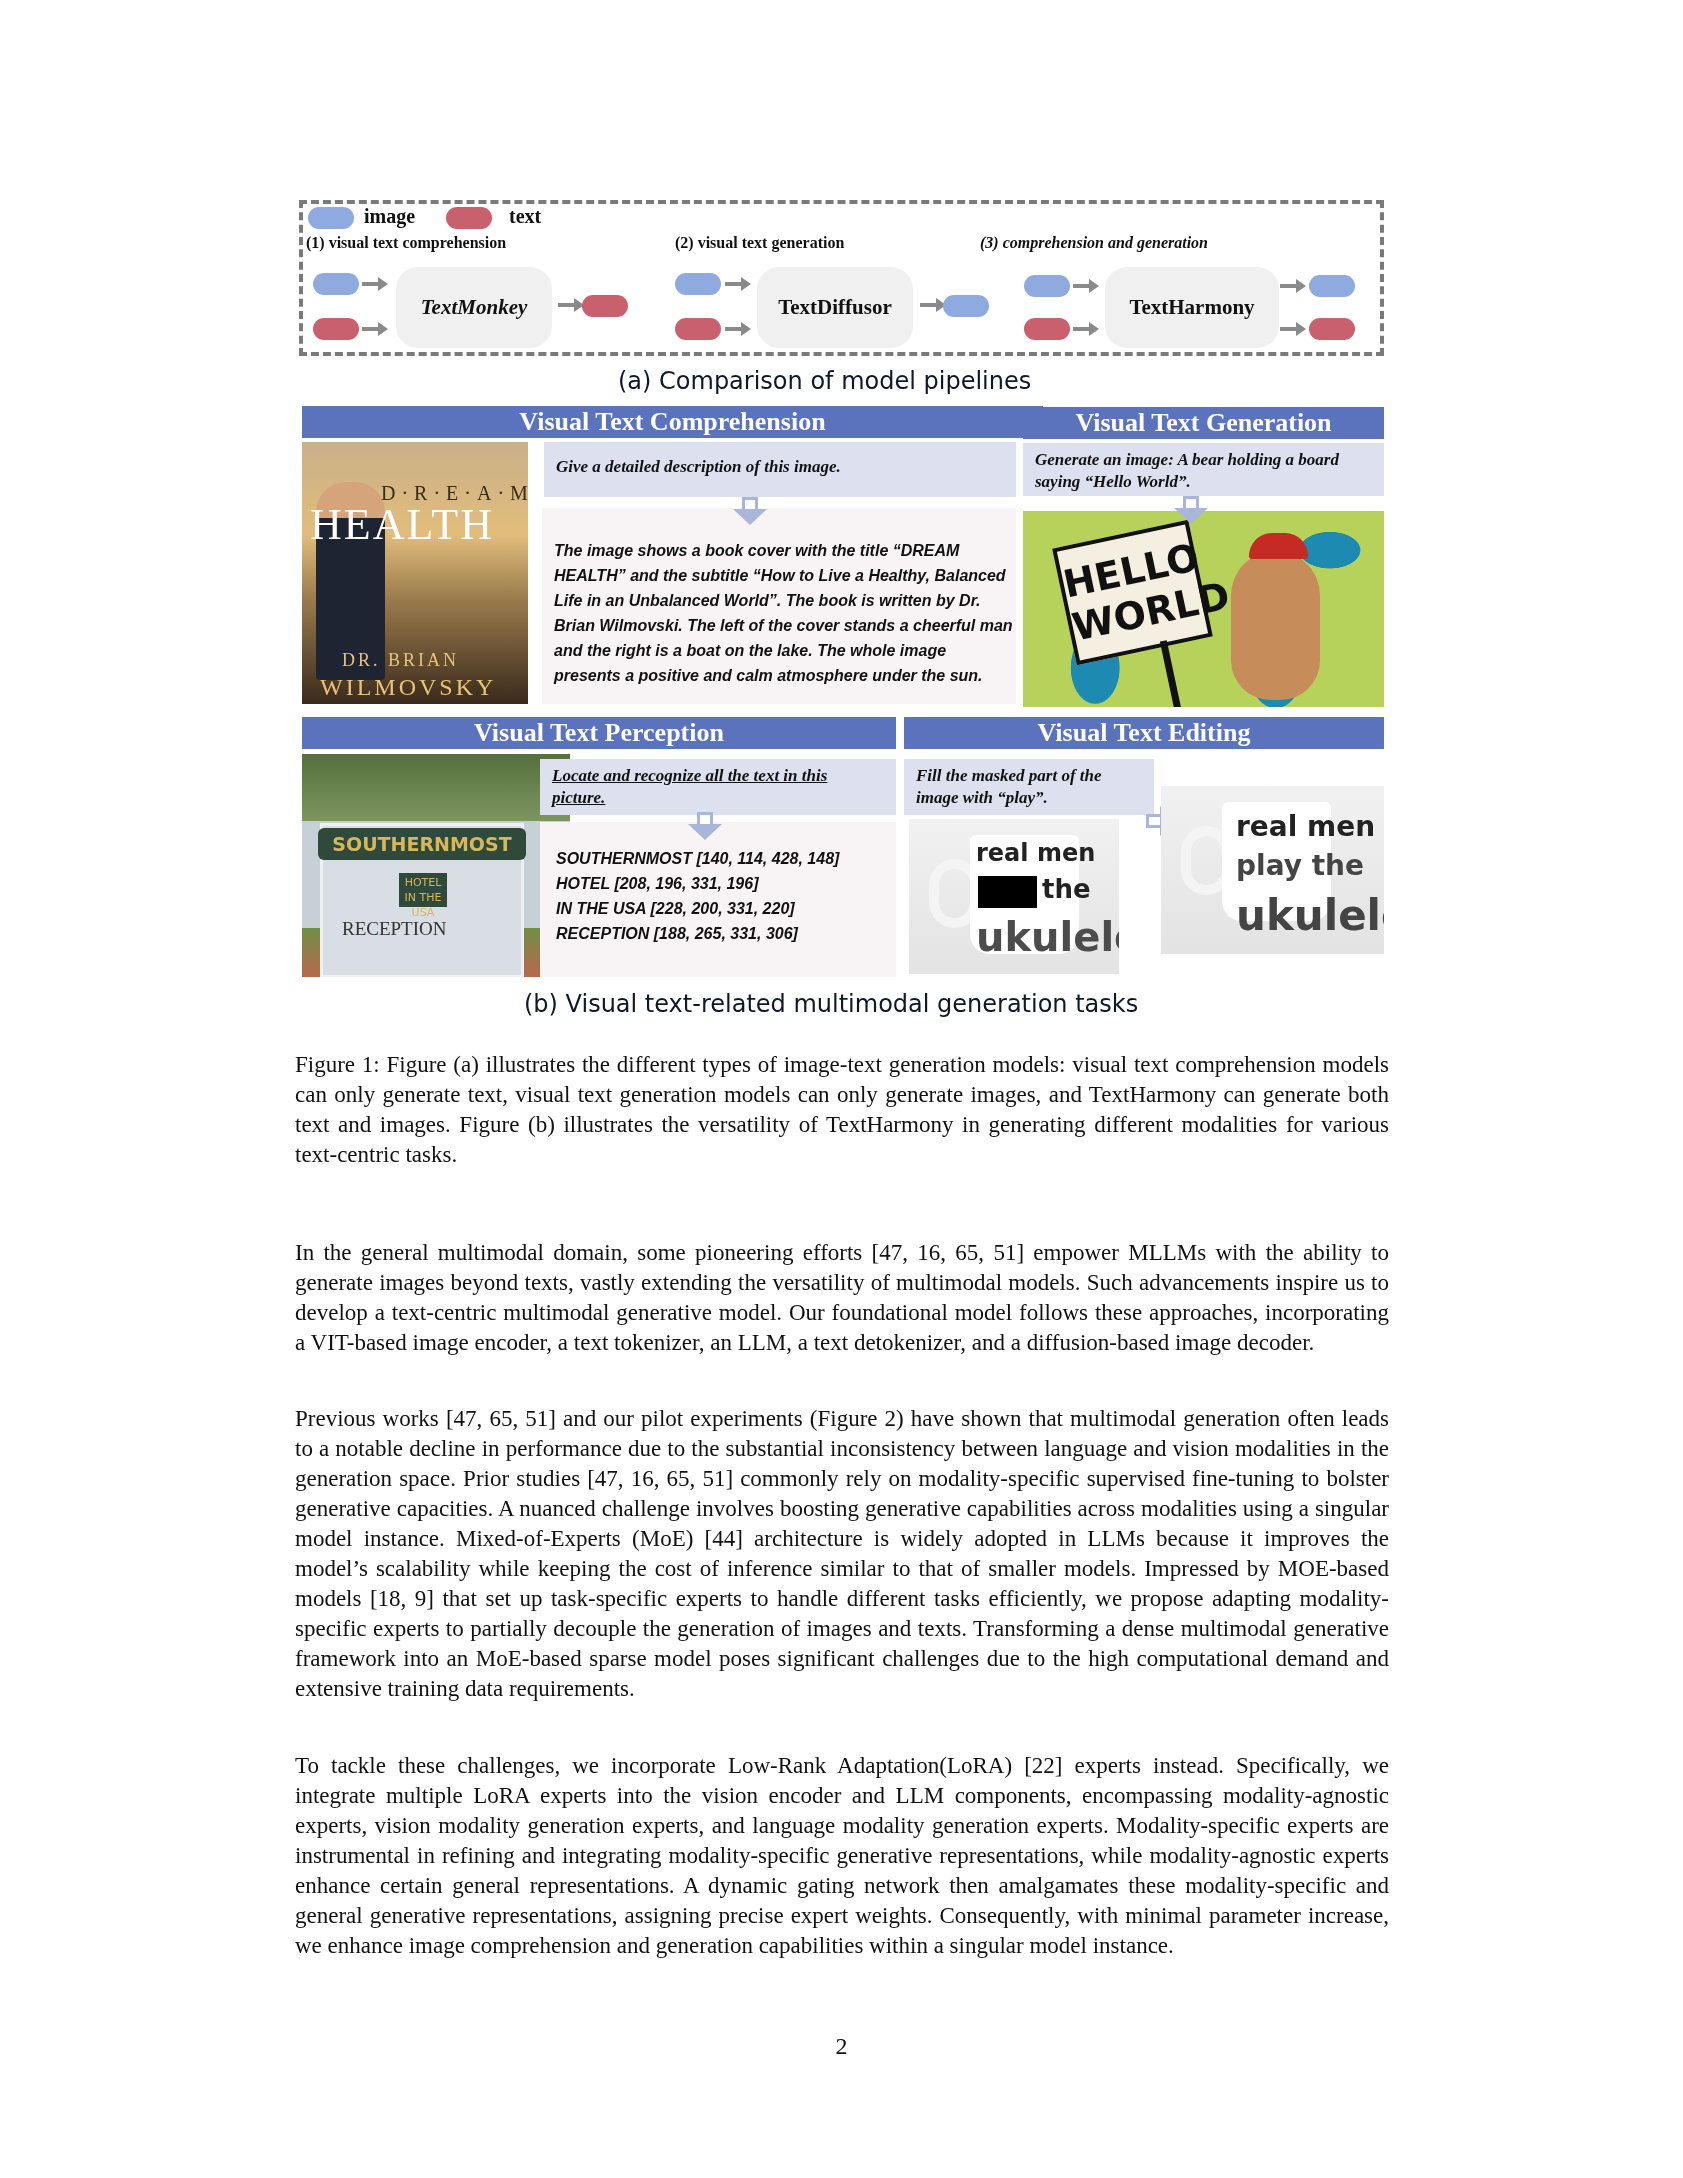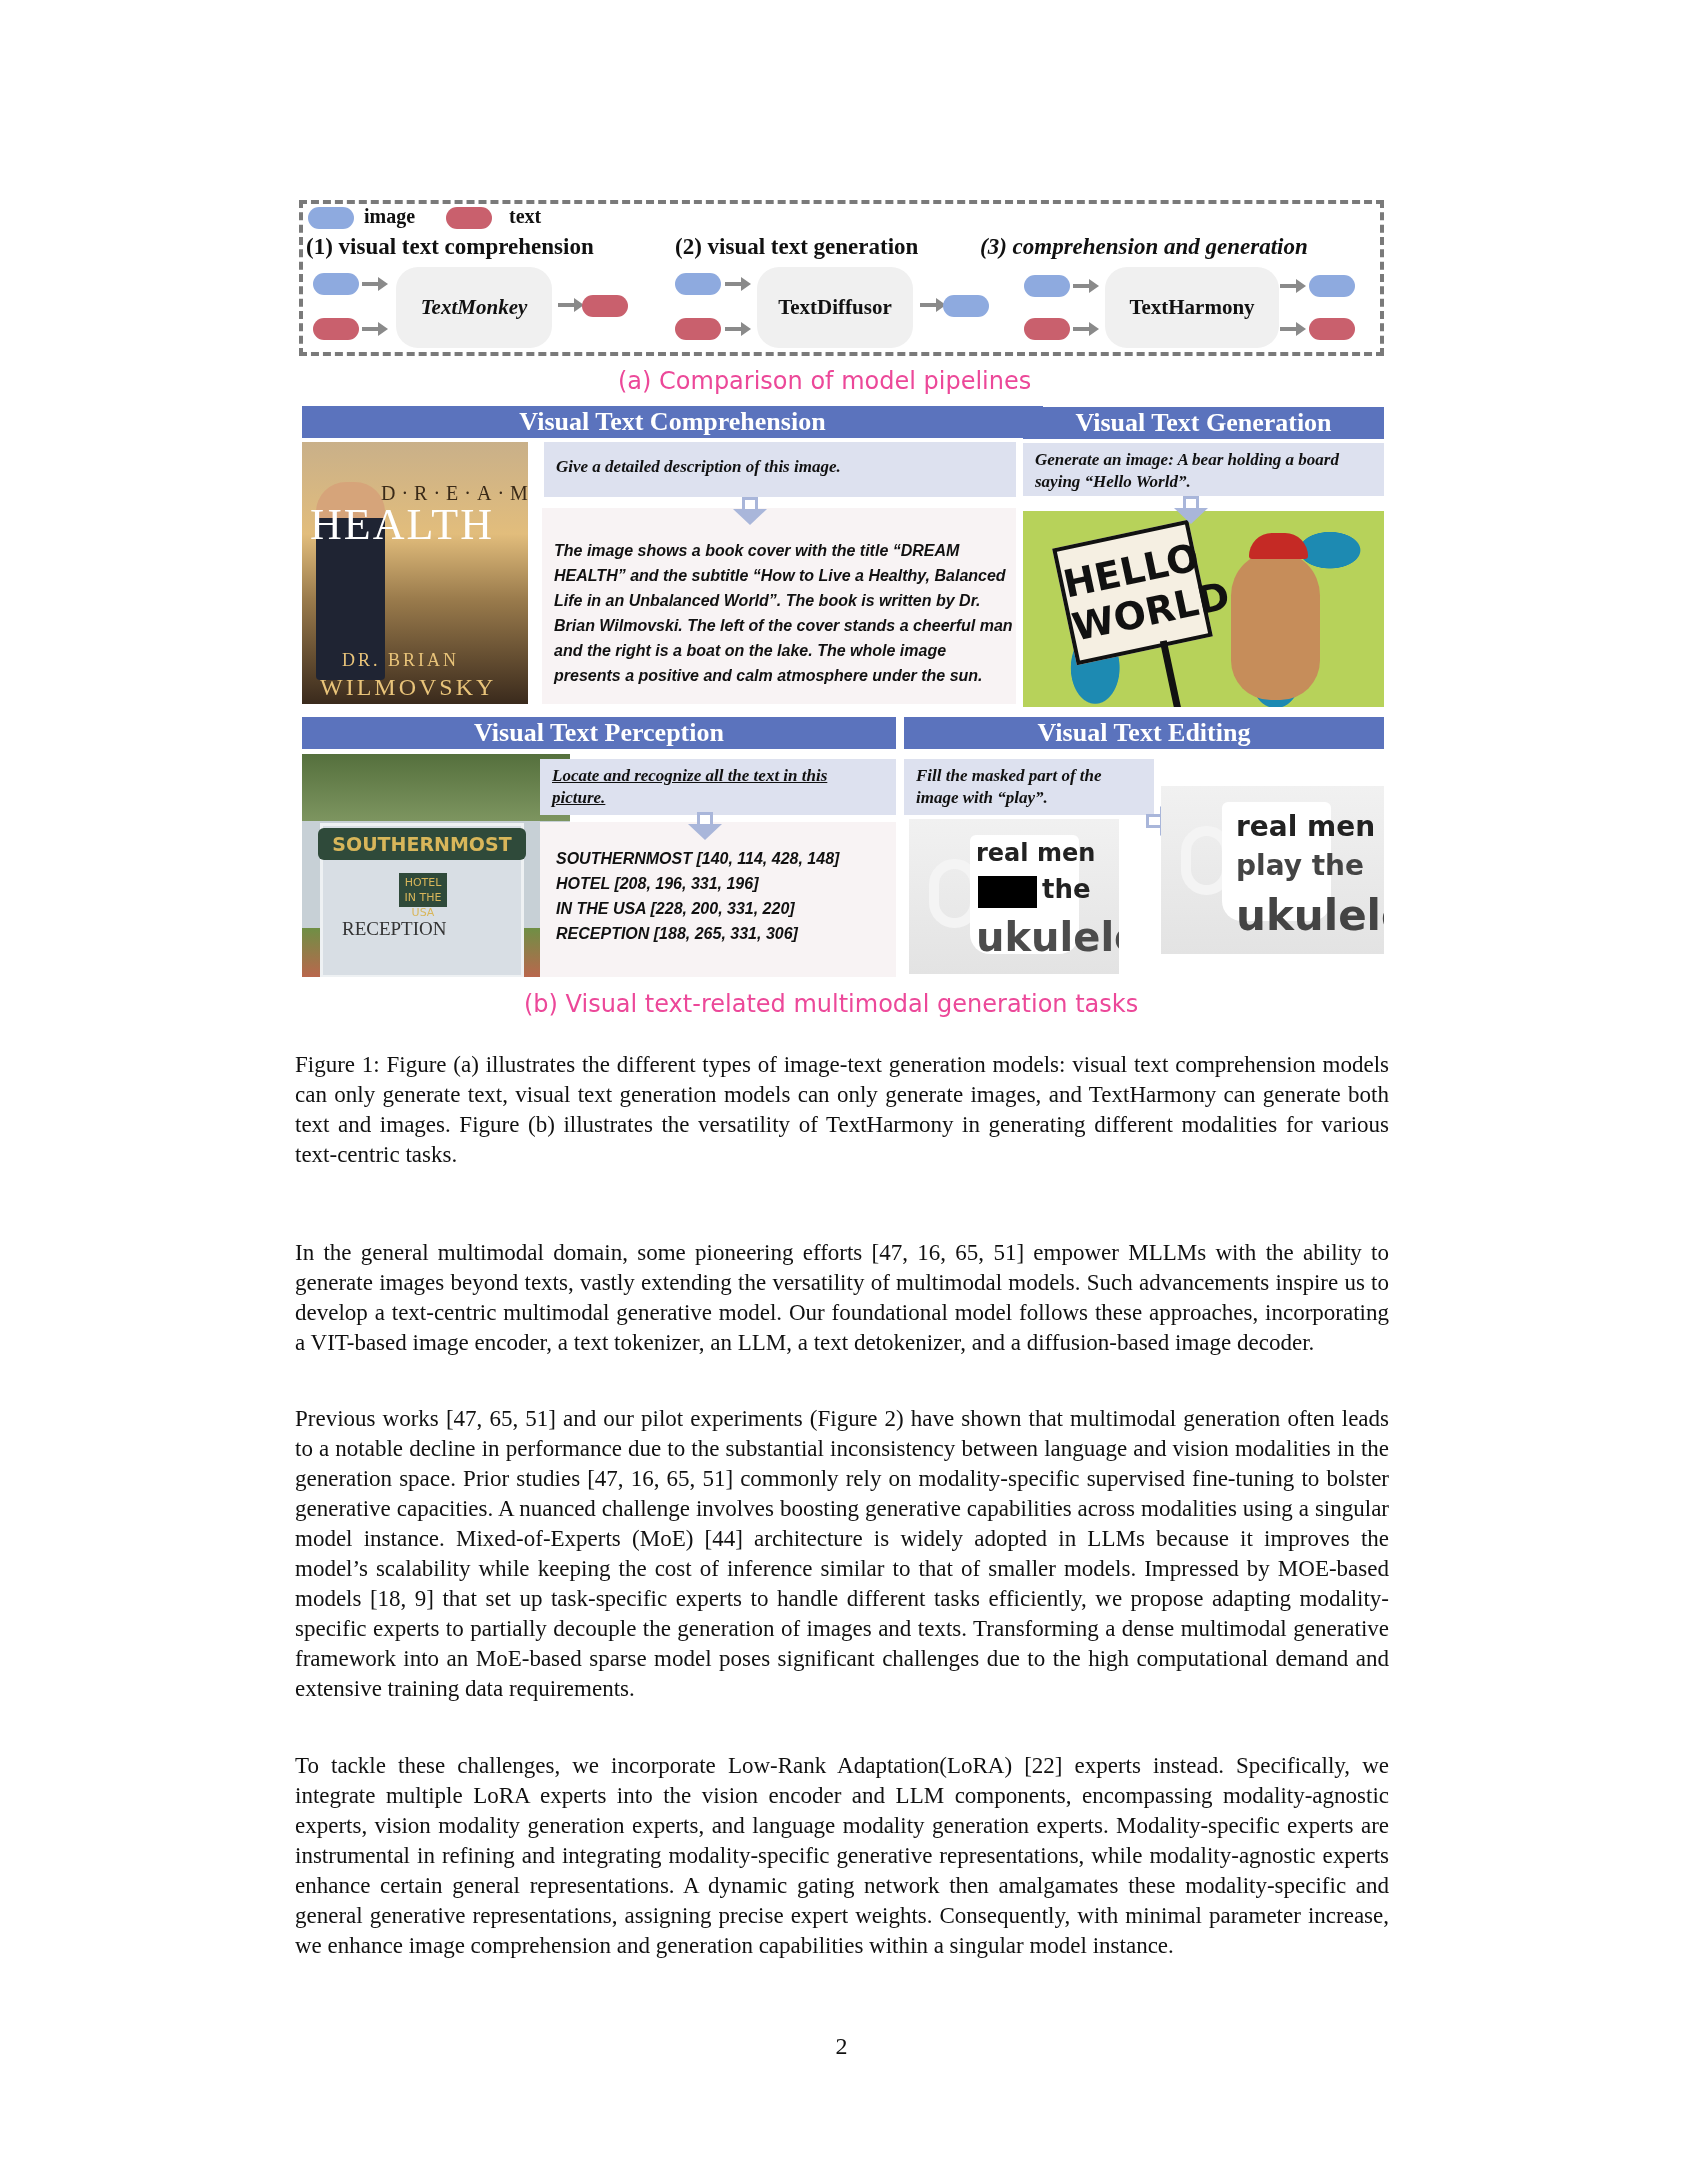--- a/index.html
+++ b/index.html
@@ -7,30 +7,30 @@
          font-family: "Liberation Serif", serif; color: #111; }
   .abs { position: absolute; }
 
   
   #pipeline-box { left: 299px; top: 200px; width: 1085px; height: 156px;
     border: 4px dashed #7a7a7a; box-sizing: border-box; }
   .pill { position: absolute; width: 46px; height: 22px; border-radius: 11px; }
   .pill.img { background: #8eaadf; }
   .pill.txt { background: #c9606d; }
   .legend-label { position: absolute; font-weight: bold; font-size: 20px; top: 205px; }
-  .pipe-title { position: absolute; font-weight: bold; font-size: 23px; top: 234px; white-space: nowrap; }
+  .pipe-title { position: absolute; font-weight: bold; font-size: 16px; top: 234px; white-space: nowrap; }
   .model-box { position: absolute; background: #f0f0f0; border-radius: 22px;
     width: 156px; height: 81px; display: flex; align-items: center; justify-content: center;
     font-weight: bold; font-size: 21px; top: 267px; }
   .arrow { position: absolute; height: 4px; background: #8a8a8a; width: 18px; }
   .arrow::after { content: ""; position: absolute; right: -8px; top: -5px;
     border-left: 10px solid #8a8a8a; border-top: 7px solid transparent; border-bottom: 7px solid transparent; }
 
   .subcap { position: absolute; font-family: "DejaVu Sans", sans-serif; font-size: 24px;
-    color: #ec4899; white-space: nowrap; }
+    color: #0f172a; white-space: nowrap; }
 
   
   .task-header { position: absolute; background: #5b73bd; color: #fff; font-weight: bold;
     font-size: 26px; display: flex; align-items: center; justify-content: center; height: 32px; }
   .prompt { position: absolute; background: #dde1ef; font-style: italic; font-weight: bold;
     font-size: 17px; box-sizing: border-box; padding: 8px 12px; line-height: 22px; }
   .answer { position: absolute; background: #f8f3f4; font-family: "Liberation Sans", sans-serif;
     font-style: italic; font-weight: bold; font-size: 16px; line-height: 25px; box-sizing: border-box; }
   .down-arrow { position: absolute; width: 0; height: 0; }
   .down-arrow .stem { position: absolute; left: -8px; top: 0; width: 16px; height: 14px;

